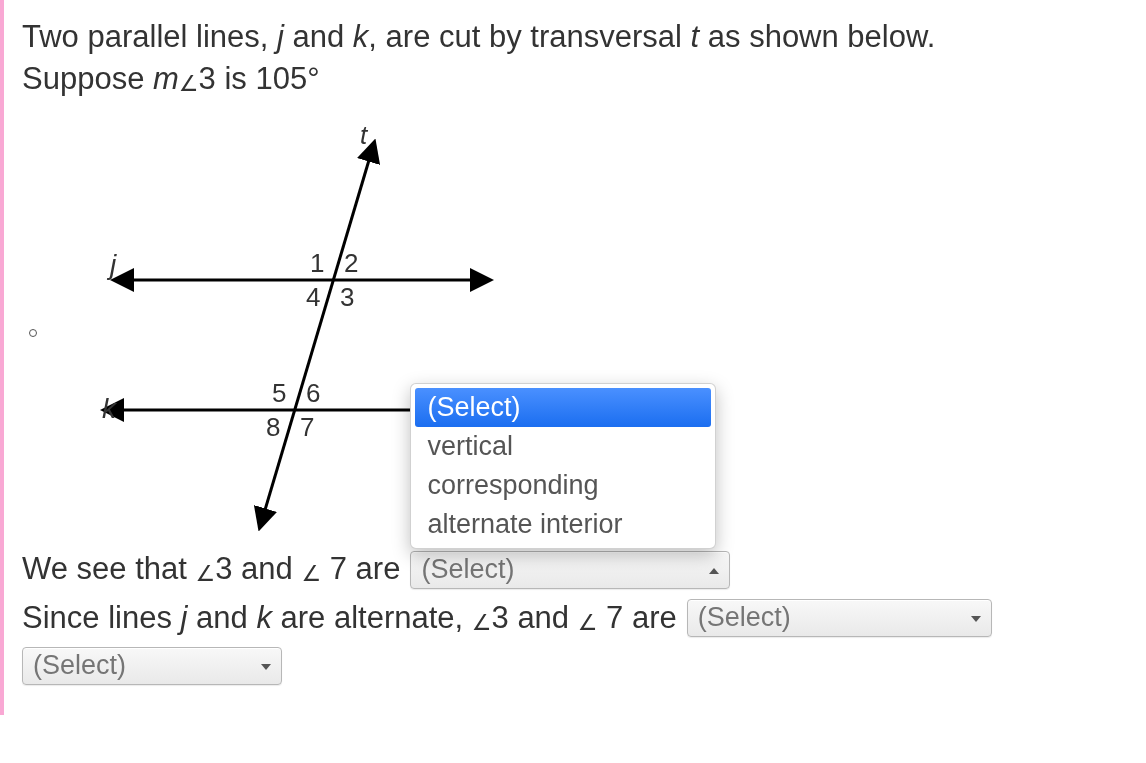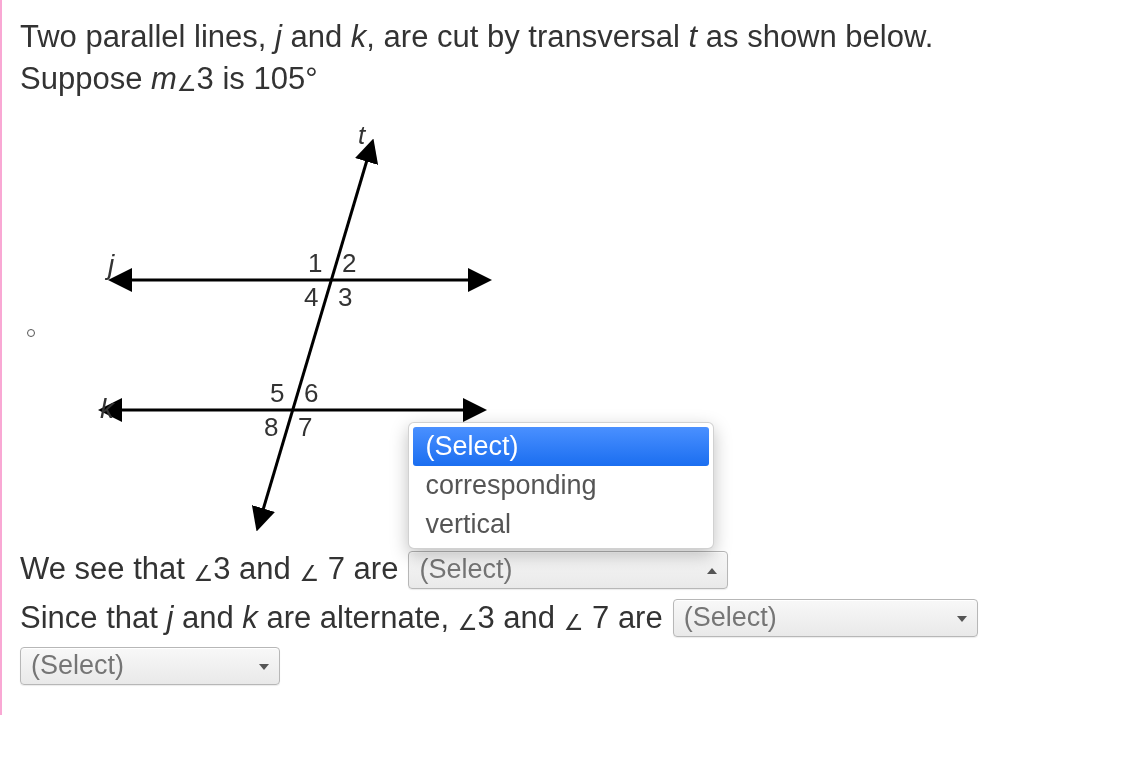--- a/index.html
+++ b/index.html
@@ -4,21 +4,21 @@
 <style>
   html, body {
     margin: 0;
     padding: 0;
     font-family: Arial, Helvetica, sans-serif;
     color: #333;
     background: #fff;
     width: 1146px;
   }
   .container {
-    border-left: 2px solid #f9a8d4;
+    border-left: 4px solid #f9a8d4;
     padding: 16px 4px 20px 18px;
     width: 1124px;
     box-sizing: border-box;
     position: relative;
   }
   .qtext {
     font-size: 31px;
     line-height: 1.35;
     color: #333;
   }
@@ -160,29 +160,30 @@
         <span>We see that </span><span class="angle">∠</span>3<span> and </span><span class="angle">∠</span> 7<span> are </span>
       </span>
       <span class="open-menu-anchor">
         <span class="select w1">
           <span>(Select)</span>
           <span class="caret" style="border-top:none;border-bottom:6px solid #555;"></span>
         </span>
         
         <div class="menu" style="position:absolute; left:0; bottom:40px;">
           <div class="menu-item hl">(Select)</div>
+          <div class="menu-item">vertical</div>
           <div class="menu-item">corresponding</div>
-          <div class="menu-item">vertical</div>
+          <div class="menu-item">alternate interior</div>
         </div>
       </span>
     </div>
 
     <div class="line">
       <span>
-        <span>Since that </span><span class="it">j</span><span> and </span><span class="it">k</span><span> are alternate, </span><span class="angle">∠</span>3<span> and </span><span class="angle">∠</span> 7<span> are </span>
+        <span>Since lines </span><span class="it">j</span><span> and </span><span class="it">k</span><span> are alternate, </span><span class="angle">∠</span>3<span> and </span><span class="angle">∠</span> 7<span> are </span>
       </span>
       <span class="select w2">
         <span>(Select)</span>
         <span class="caret"></span>
       </span>
     </div>
 
     <div class="line">
       <span class="select w3">
         <span>(Select)</span>

